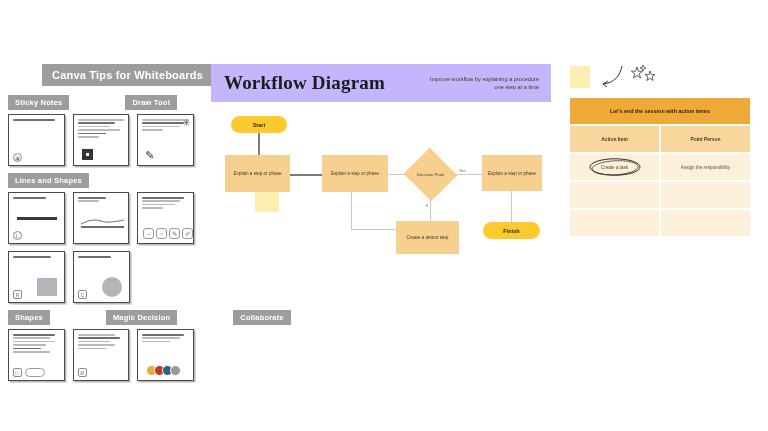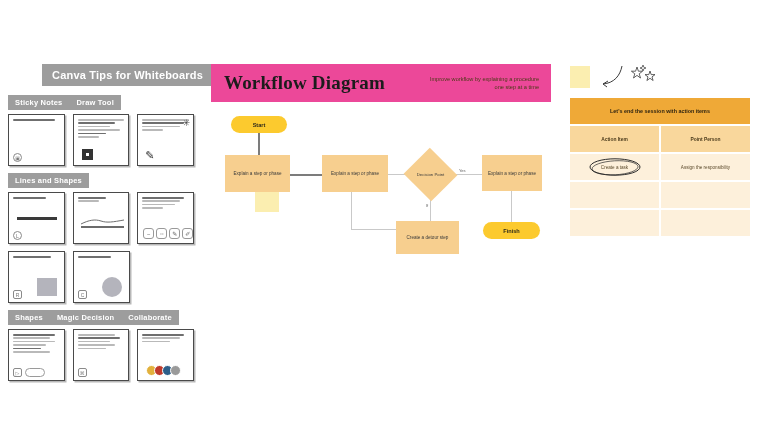--- a/index.html
+++ b/index.html
@@ -23,21 +23,21 @@
     letter-spacing:.2px;
     padding:3px 7px 3px 7px;
     white-space:nowrap;
   }
   .chip.big { font-size:11px; padding:5px 10px; }
 
   
   #tips-panel { position:absolute; left:8px; top:64px; width:186px; }
   .tips-title-row { margin-bottom:9px;margin-left:34px; }
   .section { margin-bottom:7px; }
-  .section-head-row { display:flex; margin-bottom:4px; }
+  .section-head-row { display:flex; gap:56px; margin-bottom:4px; }
   .card-row { display:flex; gap:8px; margin-bottom:7px; }
   .card {
     width:57px; height:52px;
     background:#ffffff;
     border:1px solid #4a4a4a;
     box-shadow:1.5px 1.5px 0 #b8b8b8;
     padding:4px 4px 3px 4px;
     position:relative;
     overflow:hidden;
   }
@@ -67,21 +67,21 @@
   .tool-ic { width:11px; height:11px; border:1px solid #999; border-radius:3px; background:#fff;
              font-size:6px; color:#666; display:flex; align-items:center; justify-content:center; }
   .avatars { position:absolute; left:8px; bottom:4px; display:flex; }
   .av { width:11px; height:11px; border-radius:50%; margin-right:-3px; border:1px solid #fff; }
   .starburst { position:absolute; right:3px; top:3px; font-size:9px; color:#444; }
 
   
   #workflow { position:absolute; left:211px; top:64px; width:340px; height:190px; }
   .wf-header {
     position:absolute; left:0; top:0; width:340px; height:38px;
-    background:#ec4899; display:flex; align-items:center;
+    background:#c4b5fd; display:flex; align-items:center;
     padding:0 12px 0 13px; justify-content:space-between;
   }
   .wf-title {
     font-family:"Liberation Serif", serif;
     font-weight:bold; font-size:19px; color:#1c1c1c; letter-spacing:.2px;
   }
   .wf-sub { font-size:5.6px; color:#4a3a16; text-align:right; line-height:1.5; max-width:110px; }
 
   .node {
     position:absolute; background:#f7cf8f;

